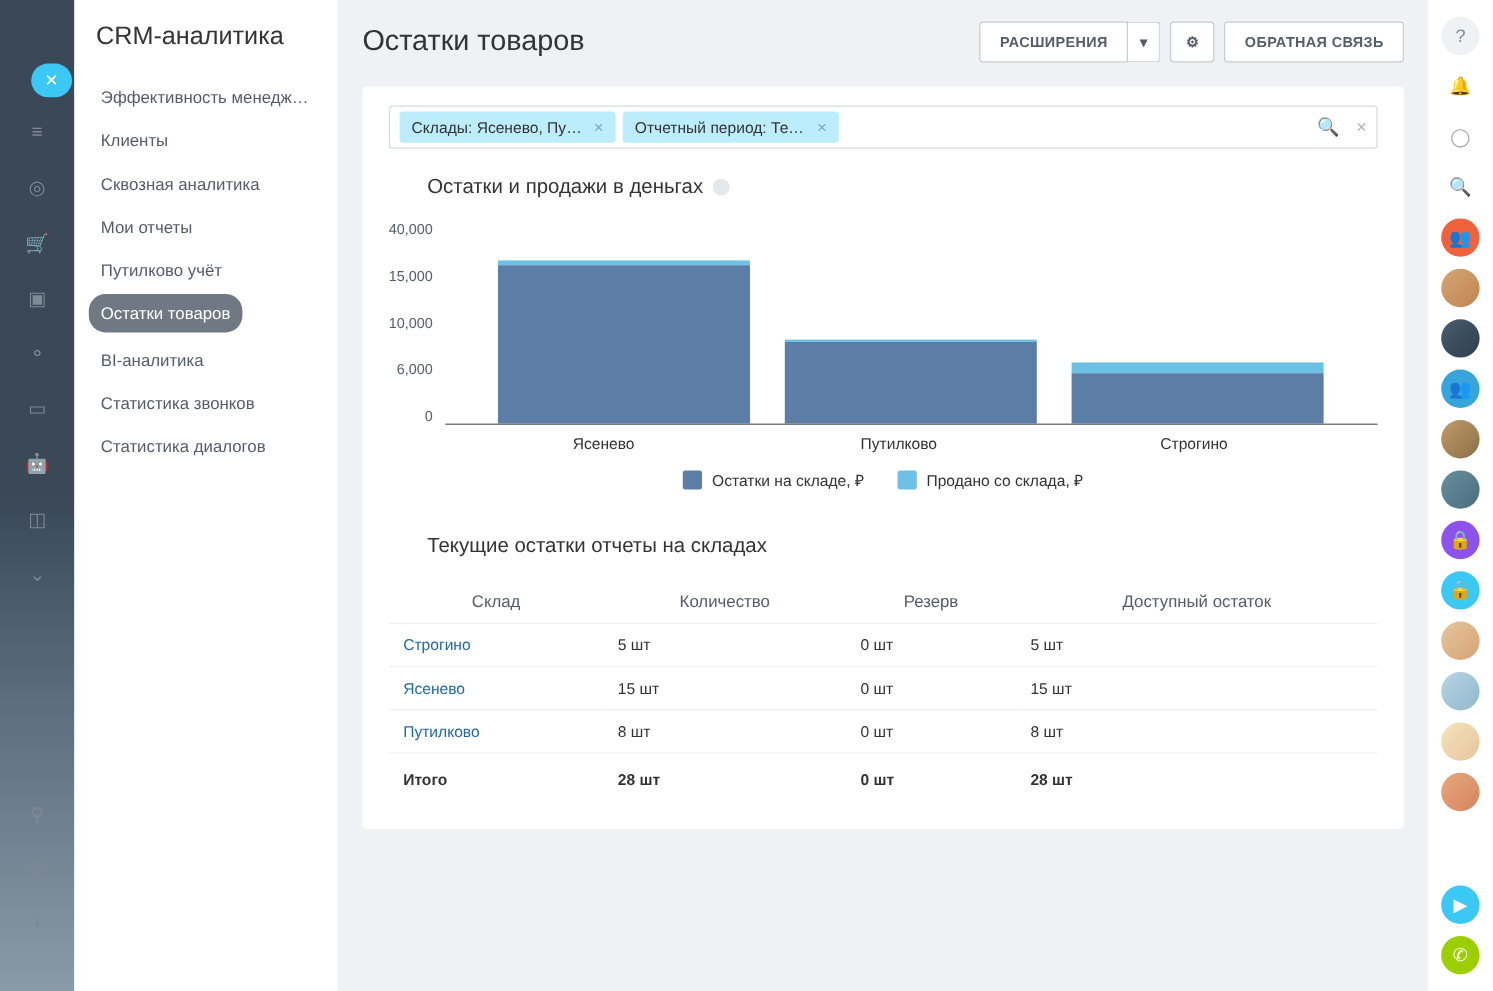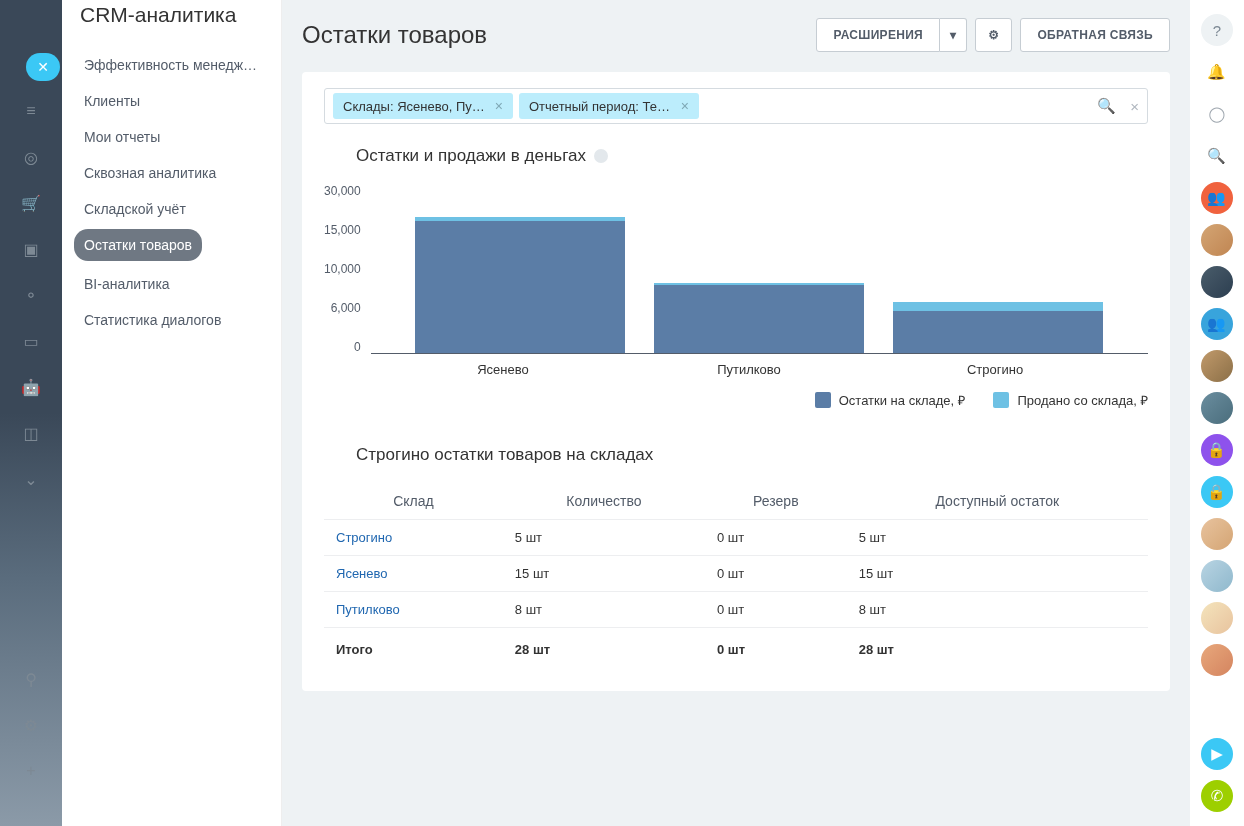--- a/index.html
+++ b/index.html
@@ -5,21 +5,21 @@
 * { box-sizing: border-box; margin: 0; padding: 0; }
 body { font-family: -apple-system, BlinkMacSystemFont, "Segoe UI", Helvetica, Arial, sans-serif; background: #fff; color: #333; font-size: 14px; }
 .app { display: flex; width: 1244px; height: 826px; position: relative; }
 
 
 .rail { width: 62px; background: linear-gradient(180deg, #3a4858 0%, #3a4858 50%, #5a6c7d 70%, #8b9aa8 100%); display: flex; flex-direction: column; align-items: center; padding-top: 50px; }
 .rail-close { position: absolute; top: 53px; left: 26px; width: 34px; height: 28px; background: #3bc8f5; border-radius: 14px; display: flex; align-items: center; justify-content: center; color: #fff; cursor: pointer; z-index: 10; }
 .rail-icon { width: 30px; height: 30px; margin: 0 0 16px 0; display: flex; align-items: center; justify-content: center; color: #7d8994; cursor: pointer; font-size: 16px; }
 
 
-.panel { width: 220px; background: #fff; padding: 3px 12px; border-right: 1px solid #eee; }
+.panel { width: 220px; background: #fff; padding: 19px 12px; border-right: 1px solid #eee; }
 .panel-title { font-size: 21px; font-weight: 400; color: #333; margin-bottom: 22px; padding-left: 6px; }
 .nav-item { padding: 8px 10px; color: #535c69; font-size: 14px; cursor: pointer; border-radius: 14px; margin-bottom: 4px; white-space: nowrap; overflow: hidden; text-overflow: ellipsis; }
 .nav-item.active { background: #6f7883; color: #fff; display: inline-block; }
 
 
 .main { flex: 1; background: #eef2f4; padding: 18px 20px; overflow: auto; }
 .main-header { display: flex; align-items: center; margin-bottom: 20px; }
 .page-title { font-size: 24px; font-weight: 300; color: #333; flex: 1; }
 .btn { background: #fff; border: 1px solid #c6cdd3; border-radius: 3px; padding: 9px 16px; font-size: 12px; font-weight: 600; color: #535c69; text-transform: uppercase; cursor: pointer; margin-left: 8px; letter-spacing: 0.3px; }
 .btn-group { display: flex; }
@@ -41,21 +41,21 @@
 
 .chart { display: flex; margin-bottom: 8px; }
 .y-axis { display: flex; flex-direction: column; justify-content: space-between; align-items: flex-end; padding-right: 10px; font-size: 12px; color: #535c69; height: 170px; }
 .plot { flex: 1; height: 170px; border-bottom: 1px solid #535c69; display: flex; align-items: flex-end; justify-content: space-around; padding: 0 30px; }
 .bar-wrap { width: 210px; display: flex; flex-direction: column; align-items: center; }
 .bar-stack { width: 100%; display: flex; flex-direction: column-reverse; }
 .seg-a { background: #5b7da6; }
 .seg-b { background: #6ec1e4; }
 .x-labels { display: flex; justify-content: space-around; padding: 0 30px 0 56px; font-size: 13px; color: #333; margin-top: 8px; }
 .x-labels span { width: 210px; text-align: center; }
-.legend { display: flex; justify-content: flex-end; gap: 28px; margin-top: 14px; font-size: 13px; color: #333; }
+.legend { display: flex; justify-content: center; gap: 28px; margin-top: 14px; font-size: 13px; color: #333; }
 .legend-item { display: flex; align-items: center; gap: 8px; }
 .legend-sw { width: 16px; height: 16px; border-radius: 2px; }
 
 
 .sect2 { margin-top: 36px; }
 .tbl { width: 100%; border-collapse: collapse; margin-top: 14px; }
 .tbl th { text-align: center; font-weight: 400; color: #535c69; font-size: 14px; padding: 10px 12px; border-bottom: 1px solid #edeef0; }
 .tbl td { padding: 10px 12px; font-size: 13px; border-bottom: 1px solid #edeef0; }
 .tbl td.link { color: #2067b0; cursor: pointer; }
 .tbl tr.total td { font-weight: 600; border-bottom: none; padding-top: 14px; }
@@ -100,25 +100,26 @@
     <div class="rail-icon">⚲</div>
     <div class="rail-icon">⚙</div>
     <div class="rail-icon">+</div>
     <div style="height:24px"></div>
   </div>
 
   <div class="panel">
     <div class="panel-title">CRM-аналитика</div>
     <div class="nav-item">Эффективность менедж…</div>
     <div class="nav-item">Клиенты</div>
+    <div class="nav-item">Сквозная аналитика</div>
     <div class="nav-item">Мои отчеты</div>
-    <div class="nav-item">Сквозная аналитика</div>
-    <div class="nav-item">Складской учёт</div>
+    <div class="nav-item">Путилково учёт</div>
     <div><span class="nav-item active">Остатки товаров</span></div>
     <div class="nav-item">BI-аналитика</div>
+    <div class="nav-item">Статистика звонков</div>
     <div class="nav-item">Статистика диалогов</div>
   </div>
 
   <div class="main">
     <div class="main-header">
       <div class="page-title">Остатки товаров</div>
       <div class="btn-group">
         <button class="btn">РАСШИРЕНИЯ</button>
         <button class="btn">▾</button>
       </div>
@@ -141,21 +142,21 @@
         <span class="filter-icon">×</span>
       </div>
 
       <div class="sect-title">
         <span>Остатки и продажи в деньгах</span>
         <span class="help-dot"></span>
       </div>
 
       <div class="chart">
         <div class="y-axis">
-          <span>30,000</span>
+          <span>40,000</span>
           <span>15,000</span>
           <span>10,000</span>
           <span>6,000</span>
           <span>0</span>
         </div>
         <div class="plot" id="plot">
             <div class="bar-wrap">
               <div class="bar-stack">
                 <div class="seg-a" style="height: 131.75px;"></div>
                 <div class="seg-b" style="height: 4.25px;"></div>
@@ -185,21 +186,21 @@
           <span class="legend-sw seg-a"></span>
           <span>Остатки на складе, ₽</span>
         </div>
         <div class="legend-item">
           <span class="legend-sw seg-b"></span>
           <span>Продано со склада, ₽</span>
         </div>
       </div>
 
       <div class="sect2">
-        <div class="sect-title">Строгино остатки товаров на складах</div>
+        <div class="sect-title">Текущие остатки отчеты на складах</div>
         <table class="tbl">
           <thead>
             <tr>
               <th>Склад</th>
               <th>Количество</th>
               <th>Резерв</th>
               <th>Доступный остаток</th>
             </tr>
           </thead>
           <tbody id="tbody">

